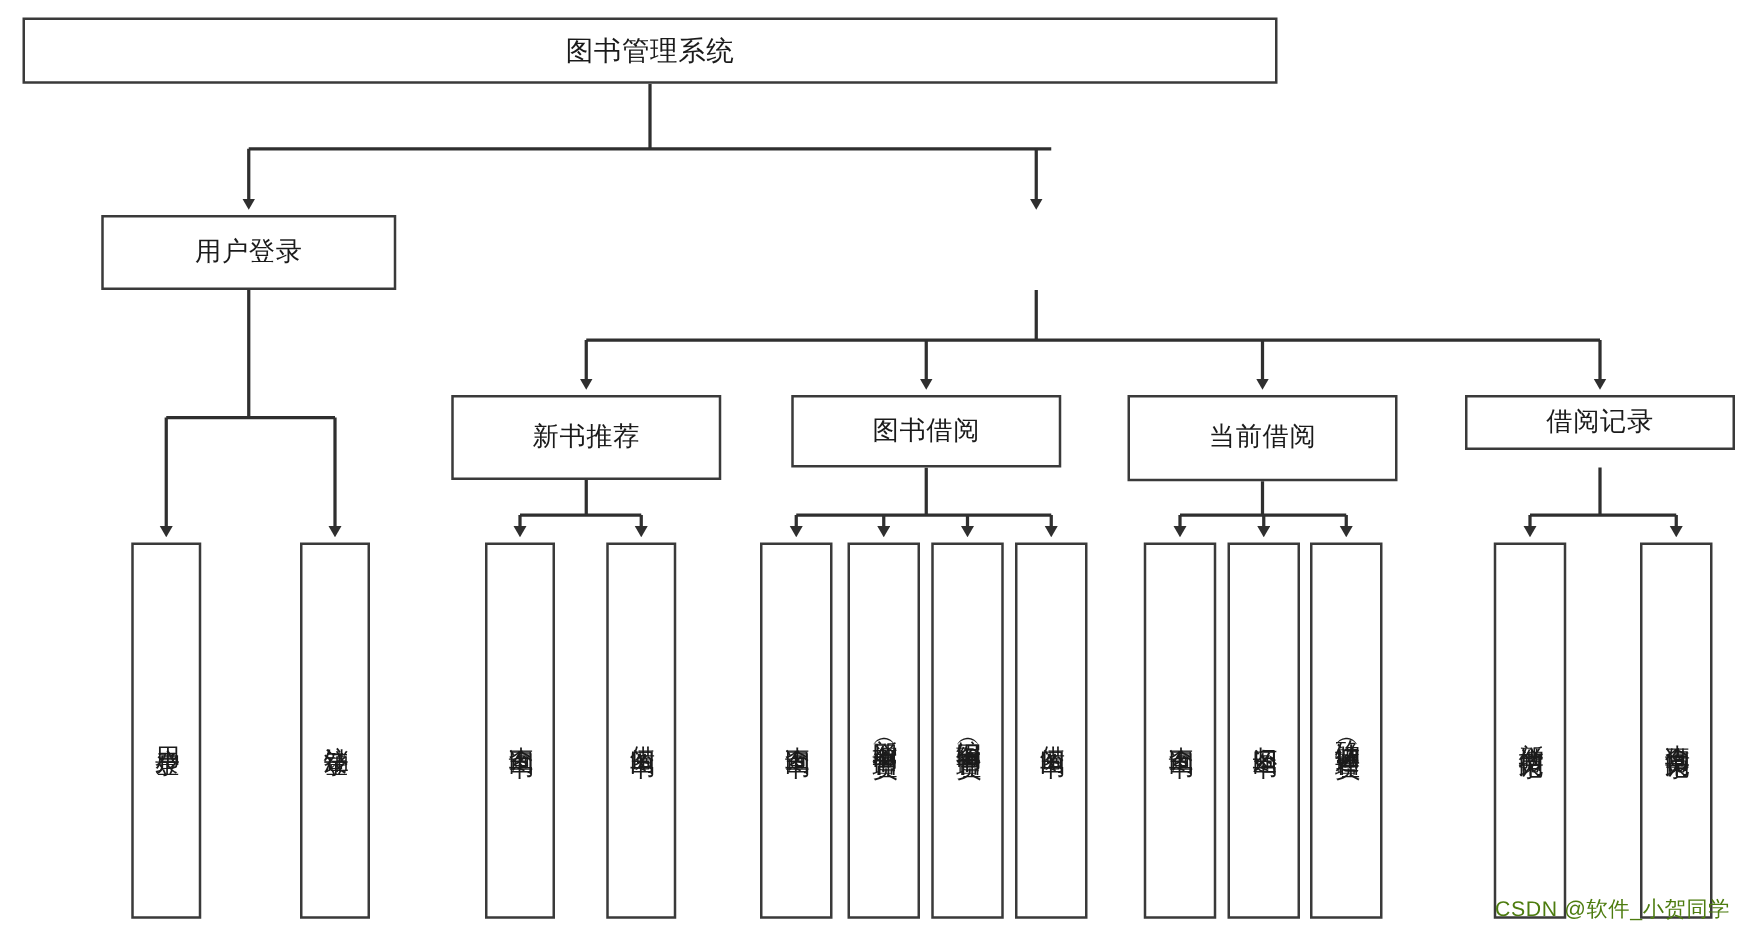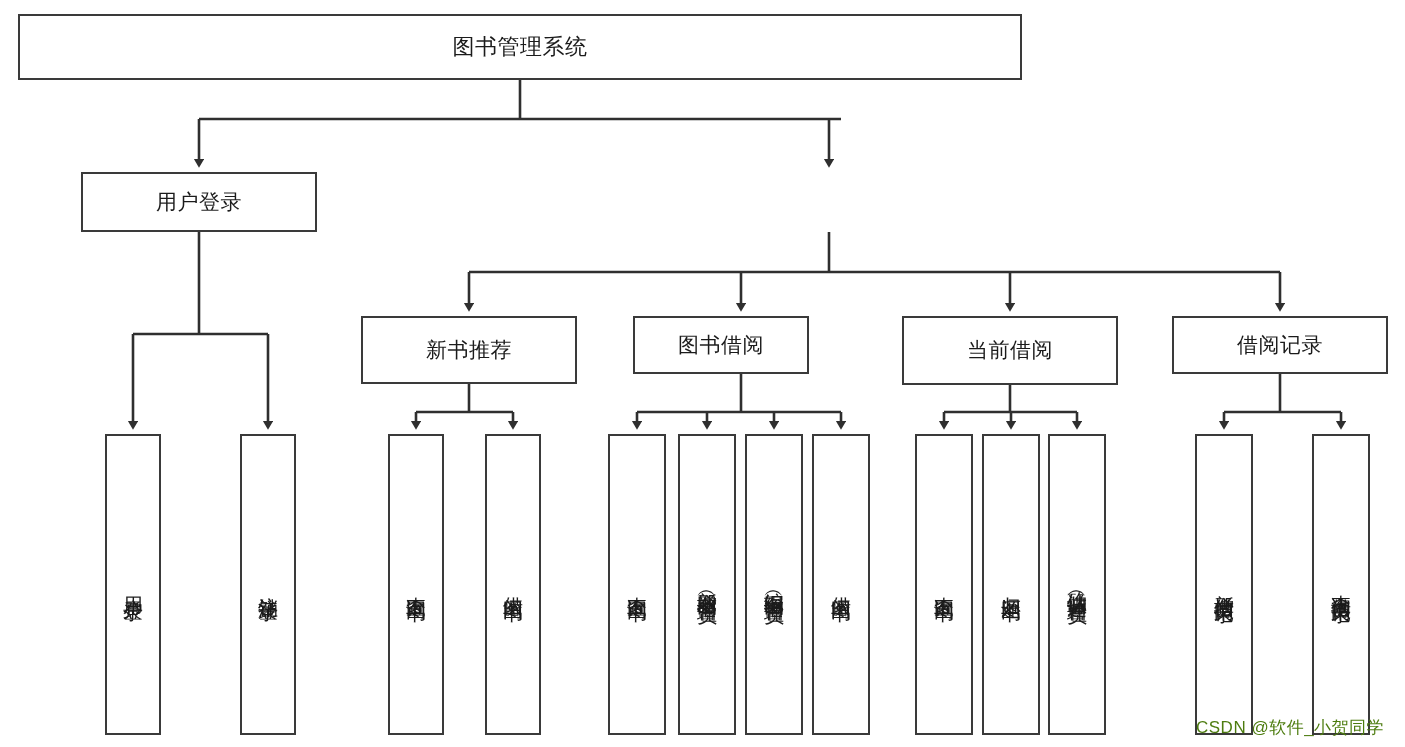--- a/index.html
+++ b/index.html
@@ -110,38 +110,38 @@
       <path d="M1011,412 L1011,422" marker-end="url(#arrow)"></path>
       <path d="M1077,412 L1077,422" marker-end="url(#arrow)"></path>
 
       <path d="M1280,374 L1280,412"></path>
       <path d="M1224,412 L1341,412"></path>
       <path d="M1224,412 L1224,422" marker-end="url(#arrow)"></path>
       <path d="M1341,412 L1341,422" marker-end="url(#arrow)"></path>
     </g>
   </svg>
 
-  <div class="node root" style="left:18px; top:14px; width:1004px; height:66px;">
+  <div class="node root" style="left:18px; top:14px; width:1004px; height:53px;">
     <span class="label">图书管理系统</span>
   </div>
 
   <div class="node" style="left:81px; top:172px; width:236px; height:60px;">
     <span class="label">用户登录</span>
   </div>
 
   <div class="node" style="left:361px; top:316px; width:216px; height:68px;">
     <span class="label">新书推荐</span>
   </div>
-  <div class="node" style="left:633px; top:316px; width:176px; height:58px;">
+  <div class="node" style="left:633px; top:316px; width:216px; height:58px;">
     <span class="label">图书借阅</span>
   </div>
   <div class="node" style="left:902px; top:316px; width:216px; height:69px;">
     <span class="label">当前借阅</span>
   </div>
-  <div class="node" style="left:1172px; top:316px; width:216px; height:58px;">
+  <div class="node" style="left:1172px; top:316px; width:216px; height:44px;">
     <span class="label">借阅记录</span>
   </div>
 
   <div class="node vertical" style="left:105px; top:434px; width:56px; height:301px;">
     <span class="label">用户登录</span>
   </div>
   <div class="node vertical" style="left:240px; top:434px; width:56px; height:301px;">
     <span class="label">注销登录</span>
   </div>
   <div class="node vertical" style="left:388px; top:434px; width:56px; height:301px;">

